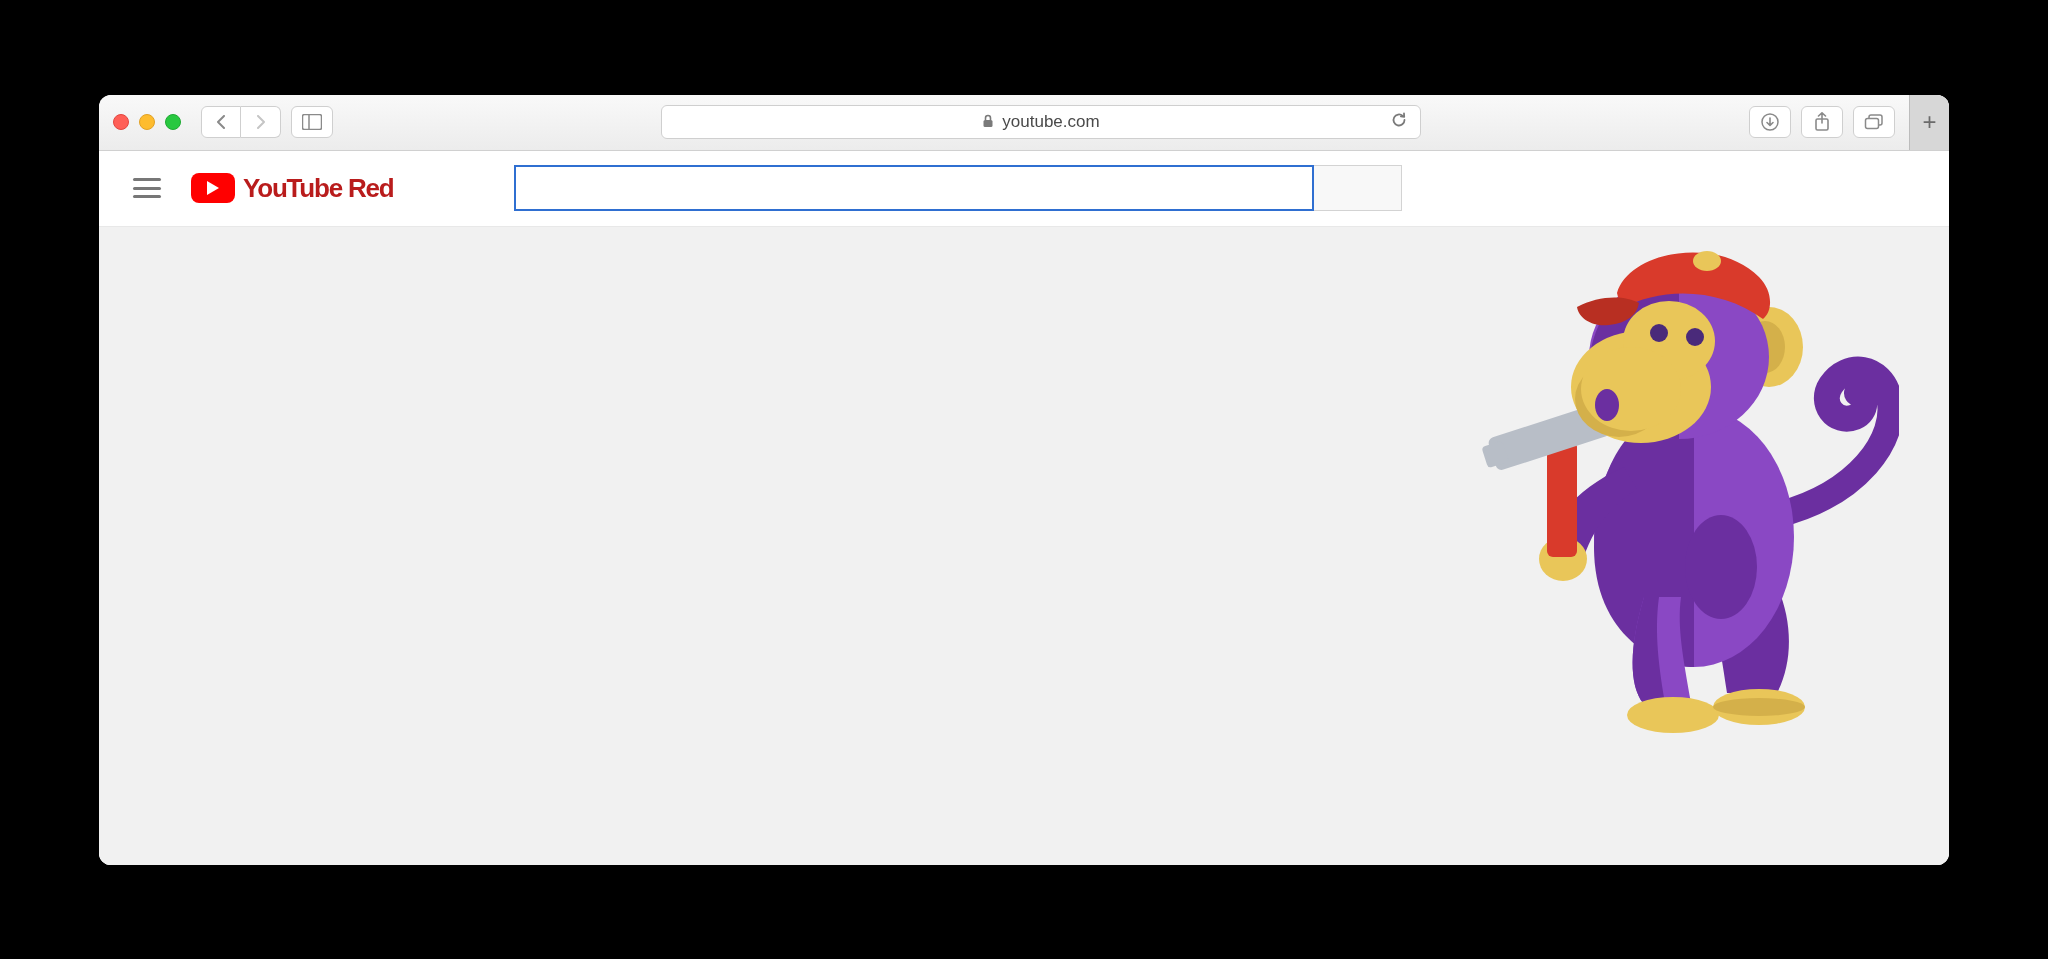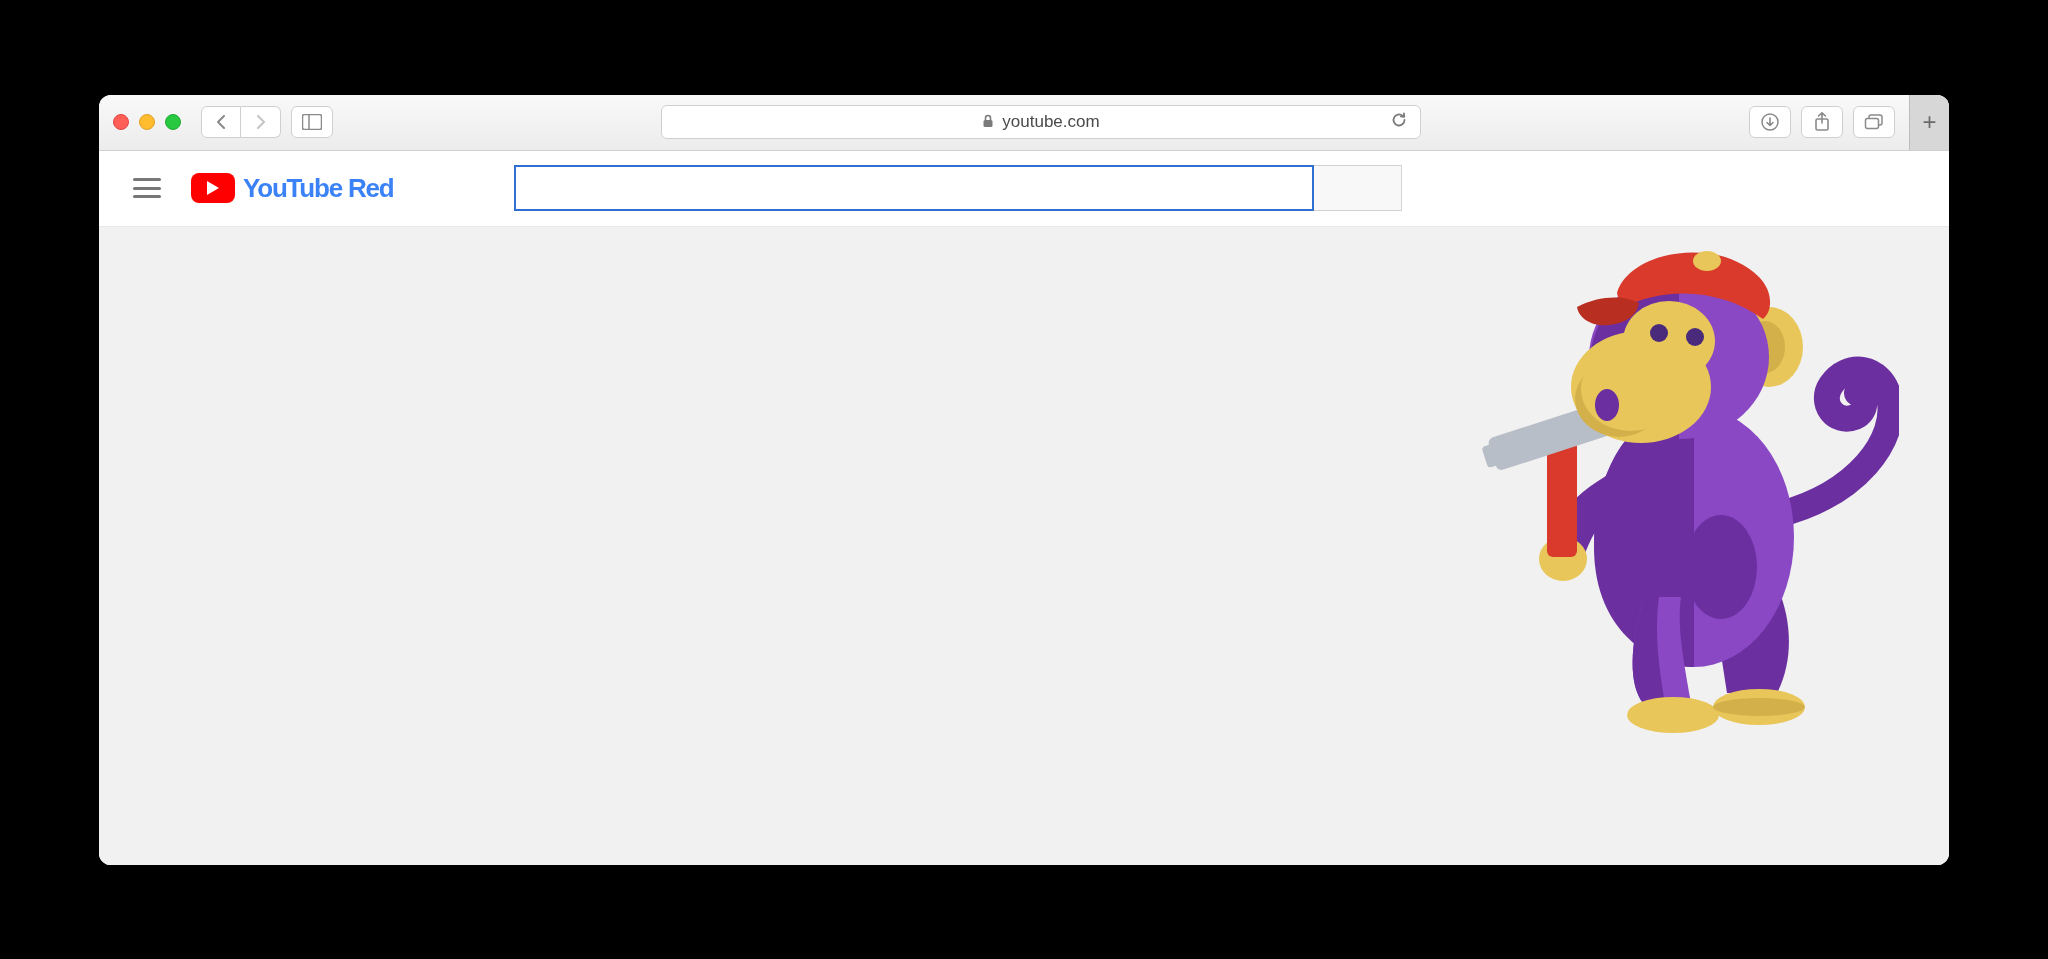--- a/index.html
+++ b/index.html
@@ -116,21 +116,21 @@
     background: #ff0000;
     border-radius: 8px;
     display: flex; align-items: center; justify-content: center;
   }
   .yt-play svg { display: block; }
   .yt-text {
     font-family: Arial, sans-serif;
     font-size: 26px;
     font-weight: 700;
     letter-spacing: -1.2px;
-    color: #3b82f6;
+    color: #b91c1c;
   }
   .yt-text .red { color: #212121; font-weight: 700; }
   .search-wrap {
     display: flex;
     margin-left: 90px;
   }
   .search-input {
     width: 800px;
     height: 46px;
     border: 2px solid #2f6fd1;

